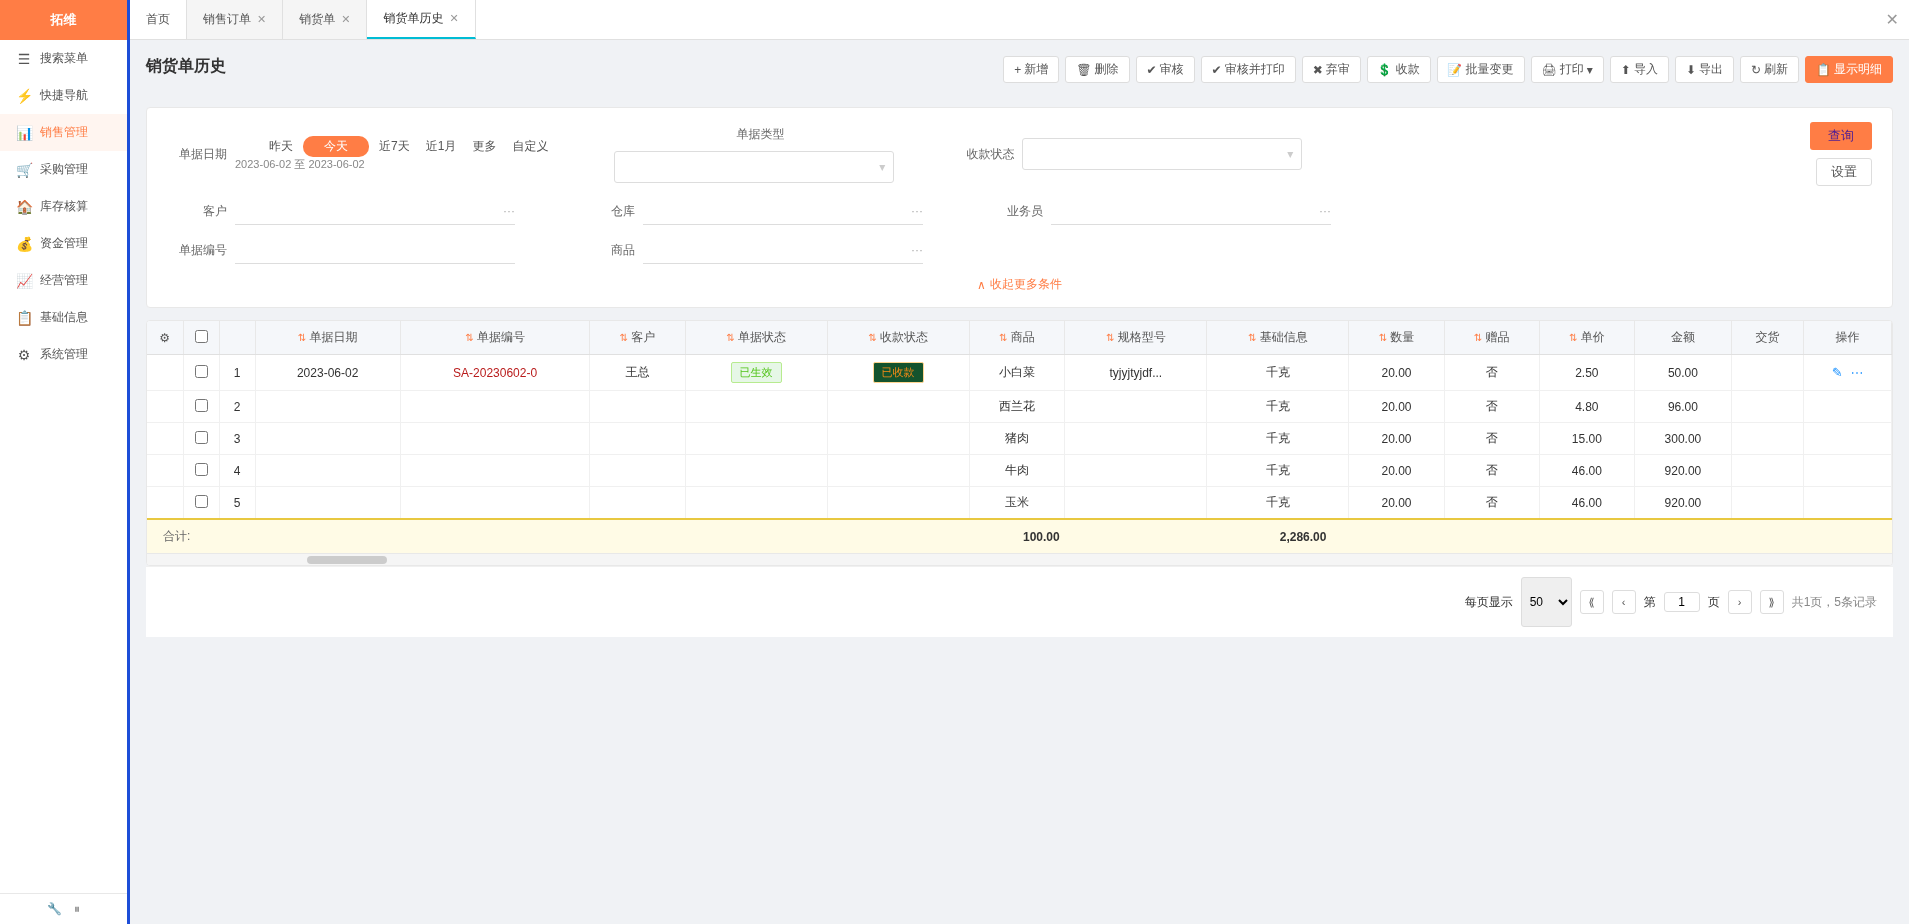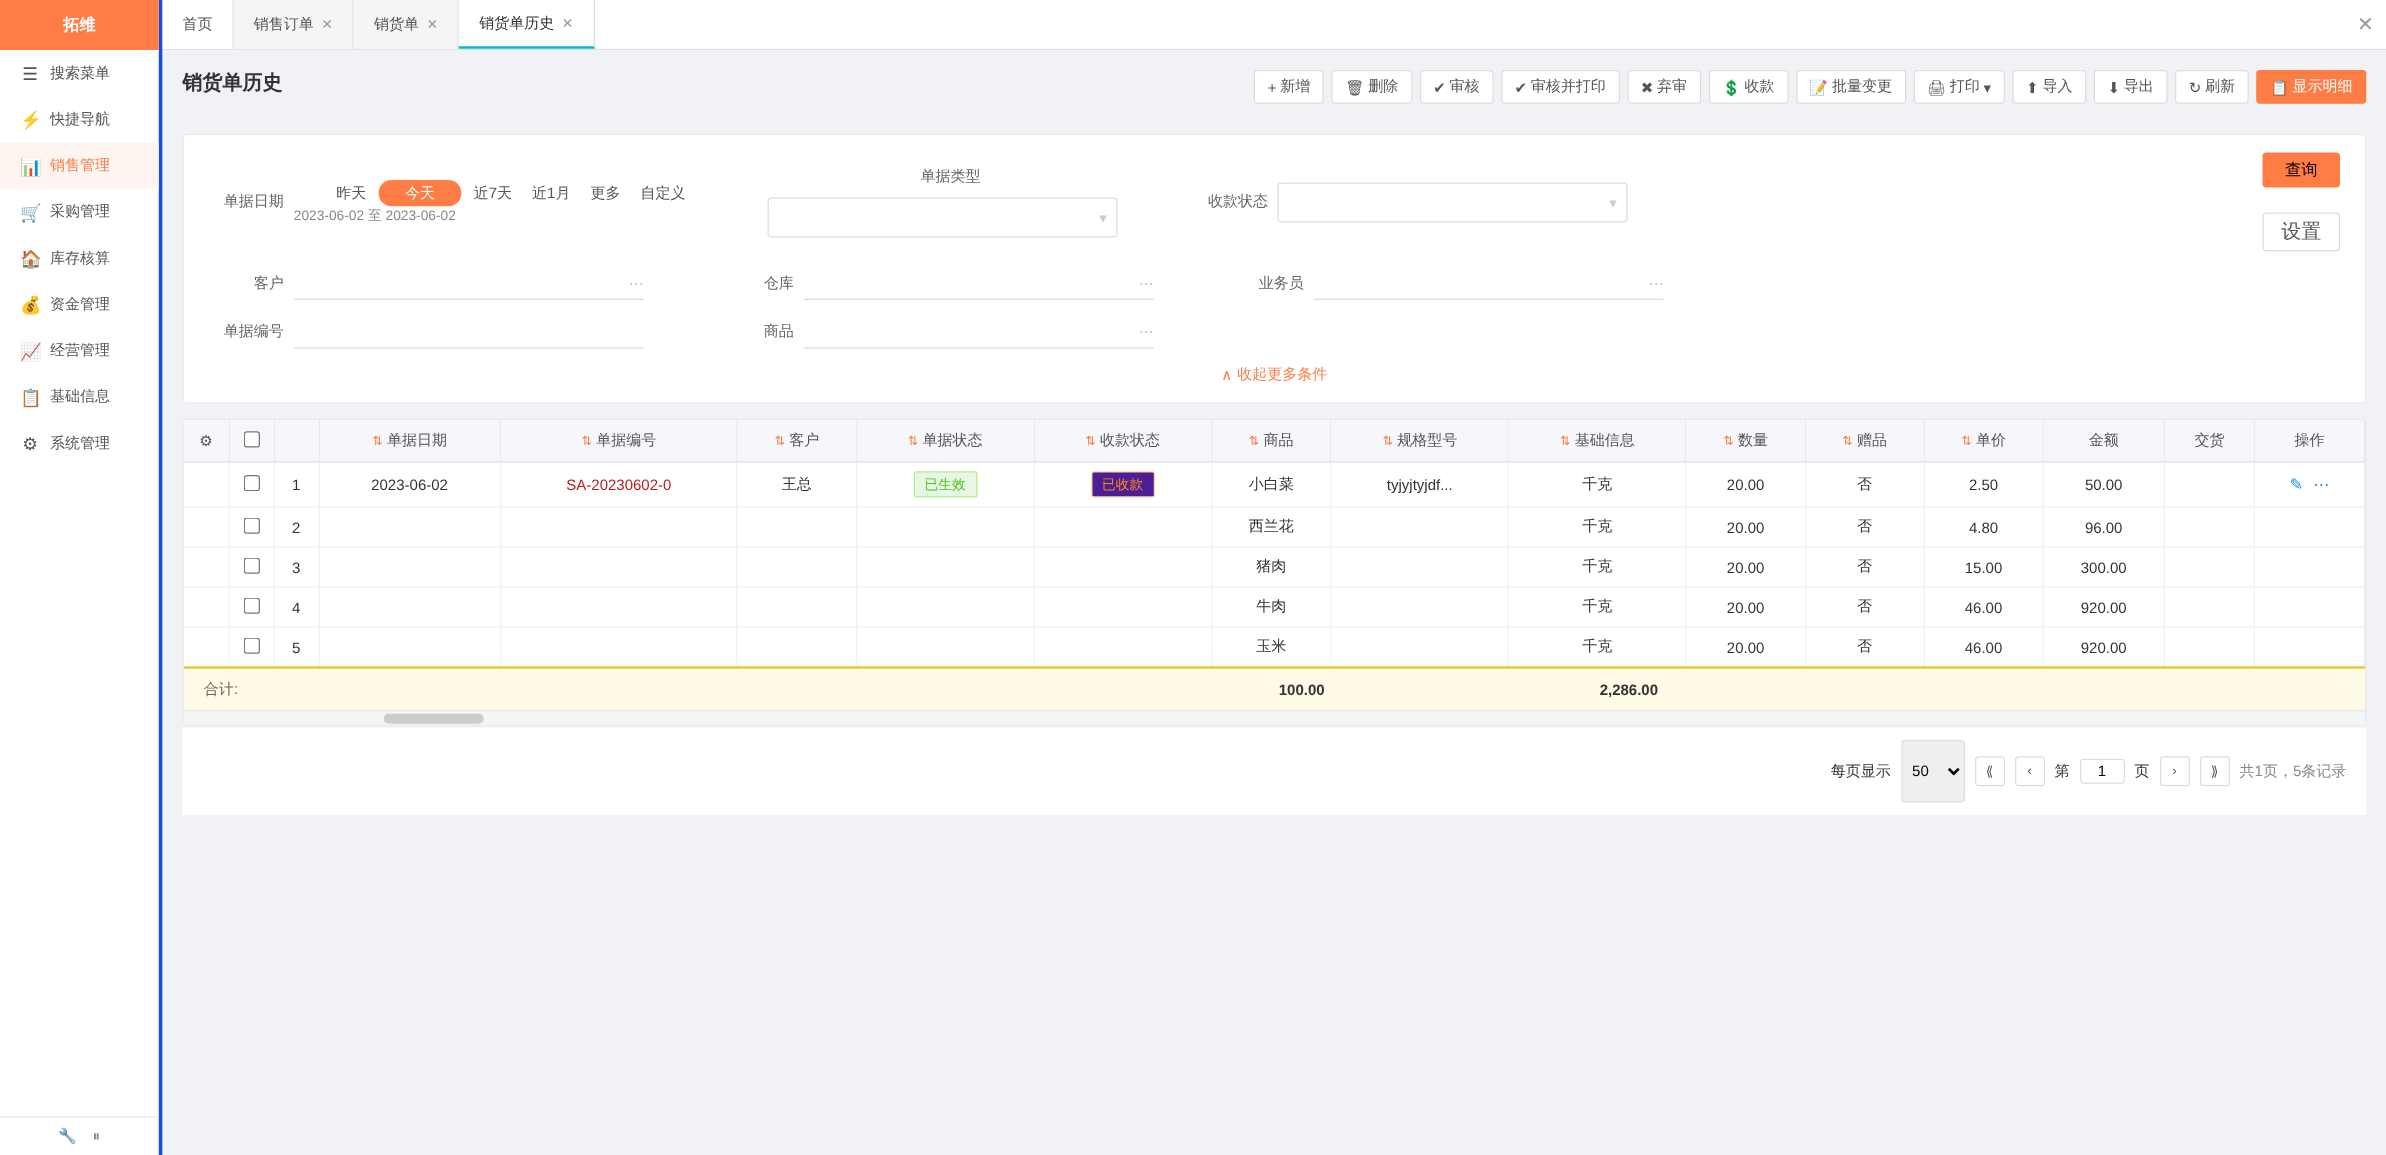--- a/index.html
+++ b/index.html
@@ -46,35 +46,35 @@
     .filter-label { color: #666; white-space: nowrap; min-width: 60px; text-align: right; }
     .filter-input { border: 1px solid #ddd; border-radius: 3px; padding: 4px 8px; font-size: 12px; width: 200px; color: #333; }
     .filter-dots { color: #aaa; cursor: pointer; margin-left: 2px; }
     .date-quick-btns { display: flex; gap: 4px; align-items: center; margin-left: 28px; }
     .date-quick-btn { padding: 2px 6px; border-radius: 3px; cursor: pointer; font-size: 12px; color: #555; }
     .date-quick-btn.active { background: #ff7d45; color: #fff; border-radius: 10px; padding: 2px 21px; }
     .date-range-text { color: #888; font-size: 11px; }
     .filter-collapse { display: flex; align-items: center; justify-content: center; color: #ff7d45; cursor: pointer; font-size: 12px; gap: 4px; margin-top: 4px; }
 
     
-    .query-btn { background: #ff7d45; border: none; color: #000000; padding: 5px 18px; border-radius: 3px; cursor: pointer; font-size: 13px; }
-    .set-btn { background: #fff; border: 1px solid #ddd; color: #555; padding: 4px 14px; border-radius: 3px; cursor: pointer; font-size: 16px; margin-top: 16px; display: block; }
+    .query-btn { background: #ff7d45; border: none; color: #4c1d95; padding: 5px 18px; border-radius: 3px; cursor: pointer; font-size: 13px; }
+    .set-btn { background: #fff; border: 1px solid #ddd; color: #555; padding: 4px 14px; border-radius: 3px; cursor: pointer; font-size: 13px; margin-top: 4px; display: block; }
 
     
     .table-wrap { background: #fff; border: 1px solid #e8e8e8; border-radius: 4px; overflow: hidden; }
     .data-table { width: 100%; border-collapse: collapse; font-size: 12px; }
     .data-table th { background: #f5f7fa; border-bottom: 1px solid #e0e0e0; border-right: 1px solid #e8e8e8; padding: 8px 6px; text-align: center; color: #555; font-weight: normal; white-space: nowrap; position: relative; }
     .data-table th .sort-icon { color: #ff7d45; font-size: 10px; }
     .data-table td { border-bottom: 1px solid #f0f0f0; border-right: 1px solid #f0f0f0; padding: 7px 6px; text-align: center; color: #333; white-space: nowrap; }
     .data-table tr:last-child td { border-bottom: none; }
     .data-table .settings-col { width: 36px; }
     .data-table .checkbox-col { width: 36px; }
     .status-badge { display: inline-block; padding: 2px 8px; border-radius: 2px; font-size: 11px; }
     .status-effective { background: #e6f7e6; color: #52c41a; border: 1px solid #b7eb8f; }
-    .status-collected { background: #4c1d95; color: #fa8c16; border: 1px solid #ffd591; }
+    .status-collected { background: #14532d; color: #fa8c16; border: 1px solid #ffd591; }
     .action-icons { display: flex; align-items: center; justify-content: center; gap: 8px; }
     .action-icon { color: #1890ff; cursor: pointer; font-size: 13px; }
 
     
     .table-footer { background: #fffbe6; border-top: 2px solid #e8c840; padding: 8px 16px; display: flex; align-items: center; font-size: 12px; }
     .table-footer-label { color: #666; min-width: 60px; }
     .table-footer-qty { margin-left: 800px; color: #333; font-weight: bold; }
     .table-footer-amount { margin-left: 220px; color: #333; font-weight: bold; }
 
     

